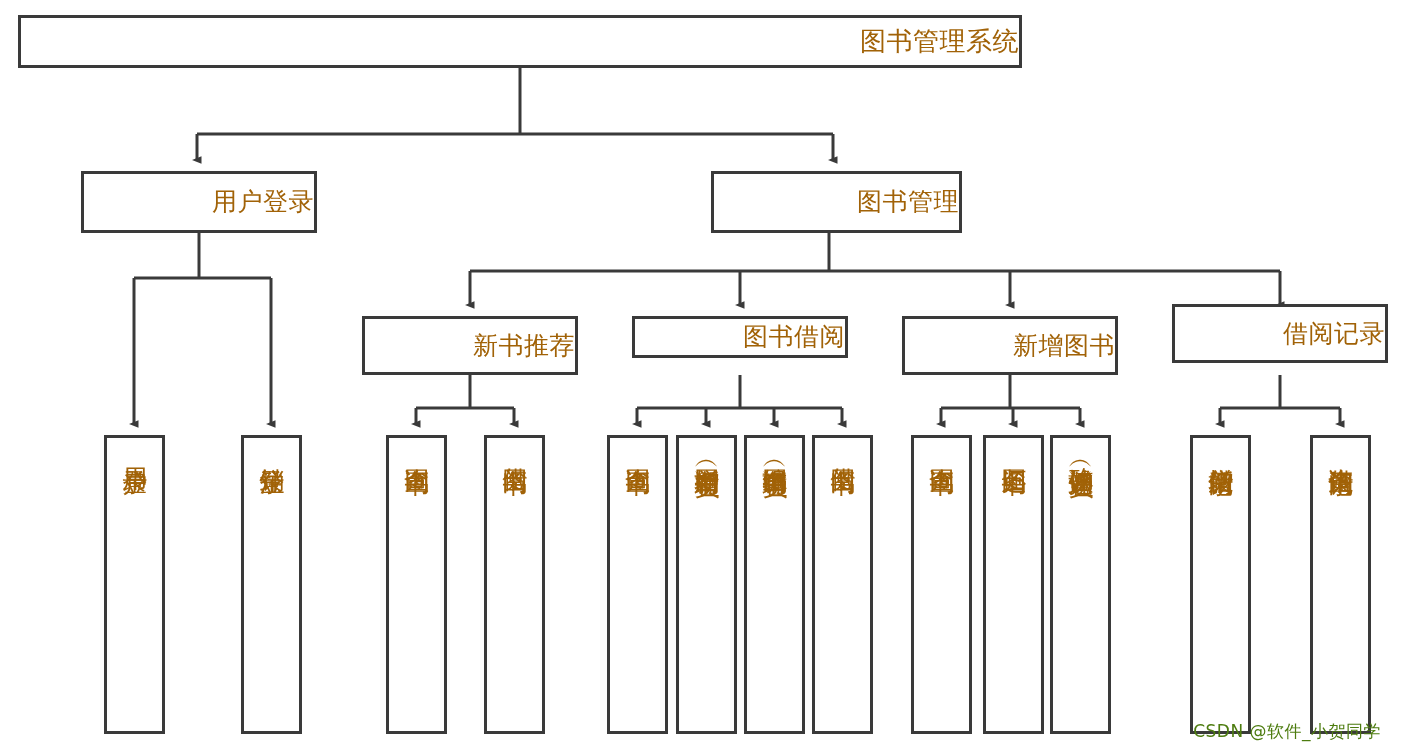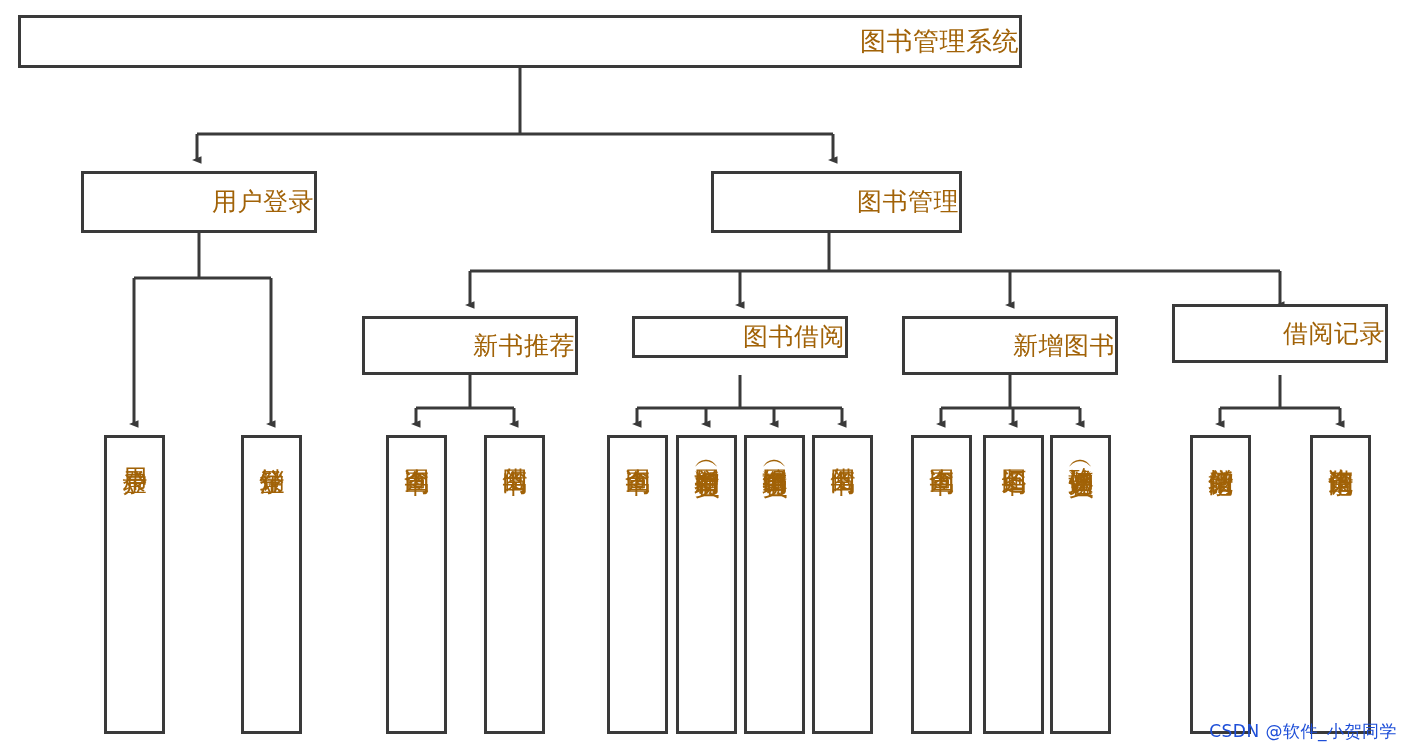--- a/index.html
+++ b/index.html
@@ -54,24 +54,24 @@
   .node-box.vertical .node-label {
     writing-mode: vertical-rl;
     text-orientation: upright;
     font-size: 25px;
     line-height: 1.12;
     letter-spacing: 1px;
     margin: 0 auto;
   }
   .watermark {
     position: absolute;
-    right: 8px;
+    right: 24px;
     bottom: 4px;
     font-size: 17px;
-    color: #1d4ed8;
+    color: #4d7c0f;
     letter-spacing: 0.5px;
     white-space: nowrap;
     pointer-events: none;
   }
 </style>
 </head>
 <body>
 
 <div id="diagram-root">
 

